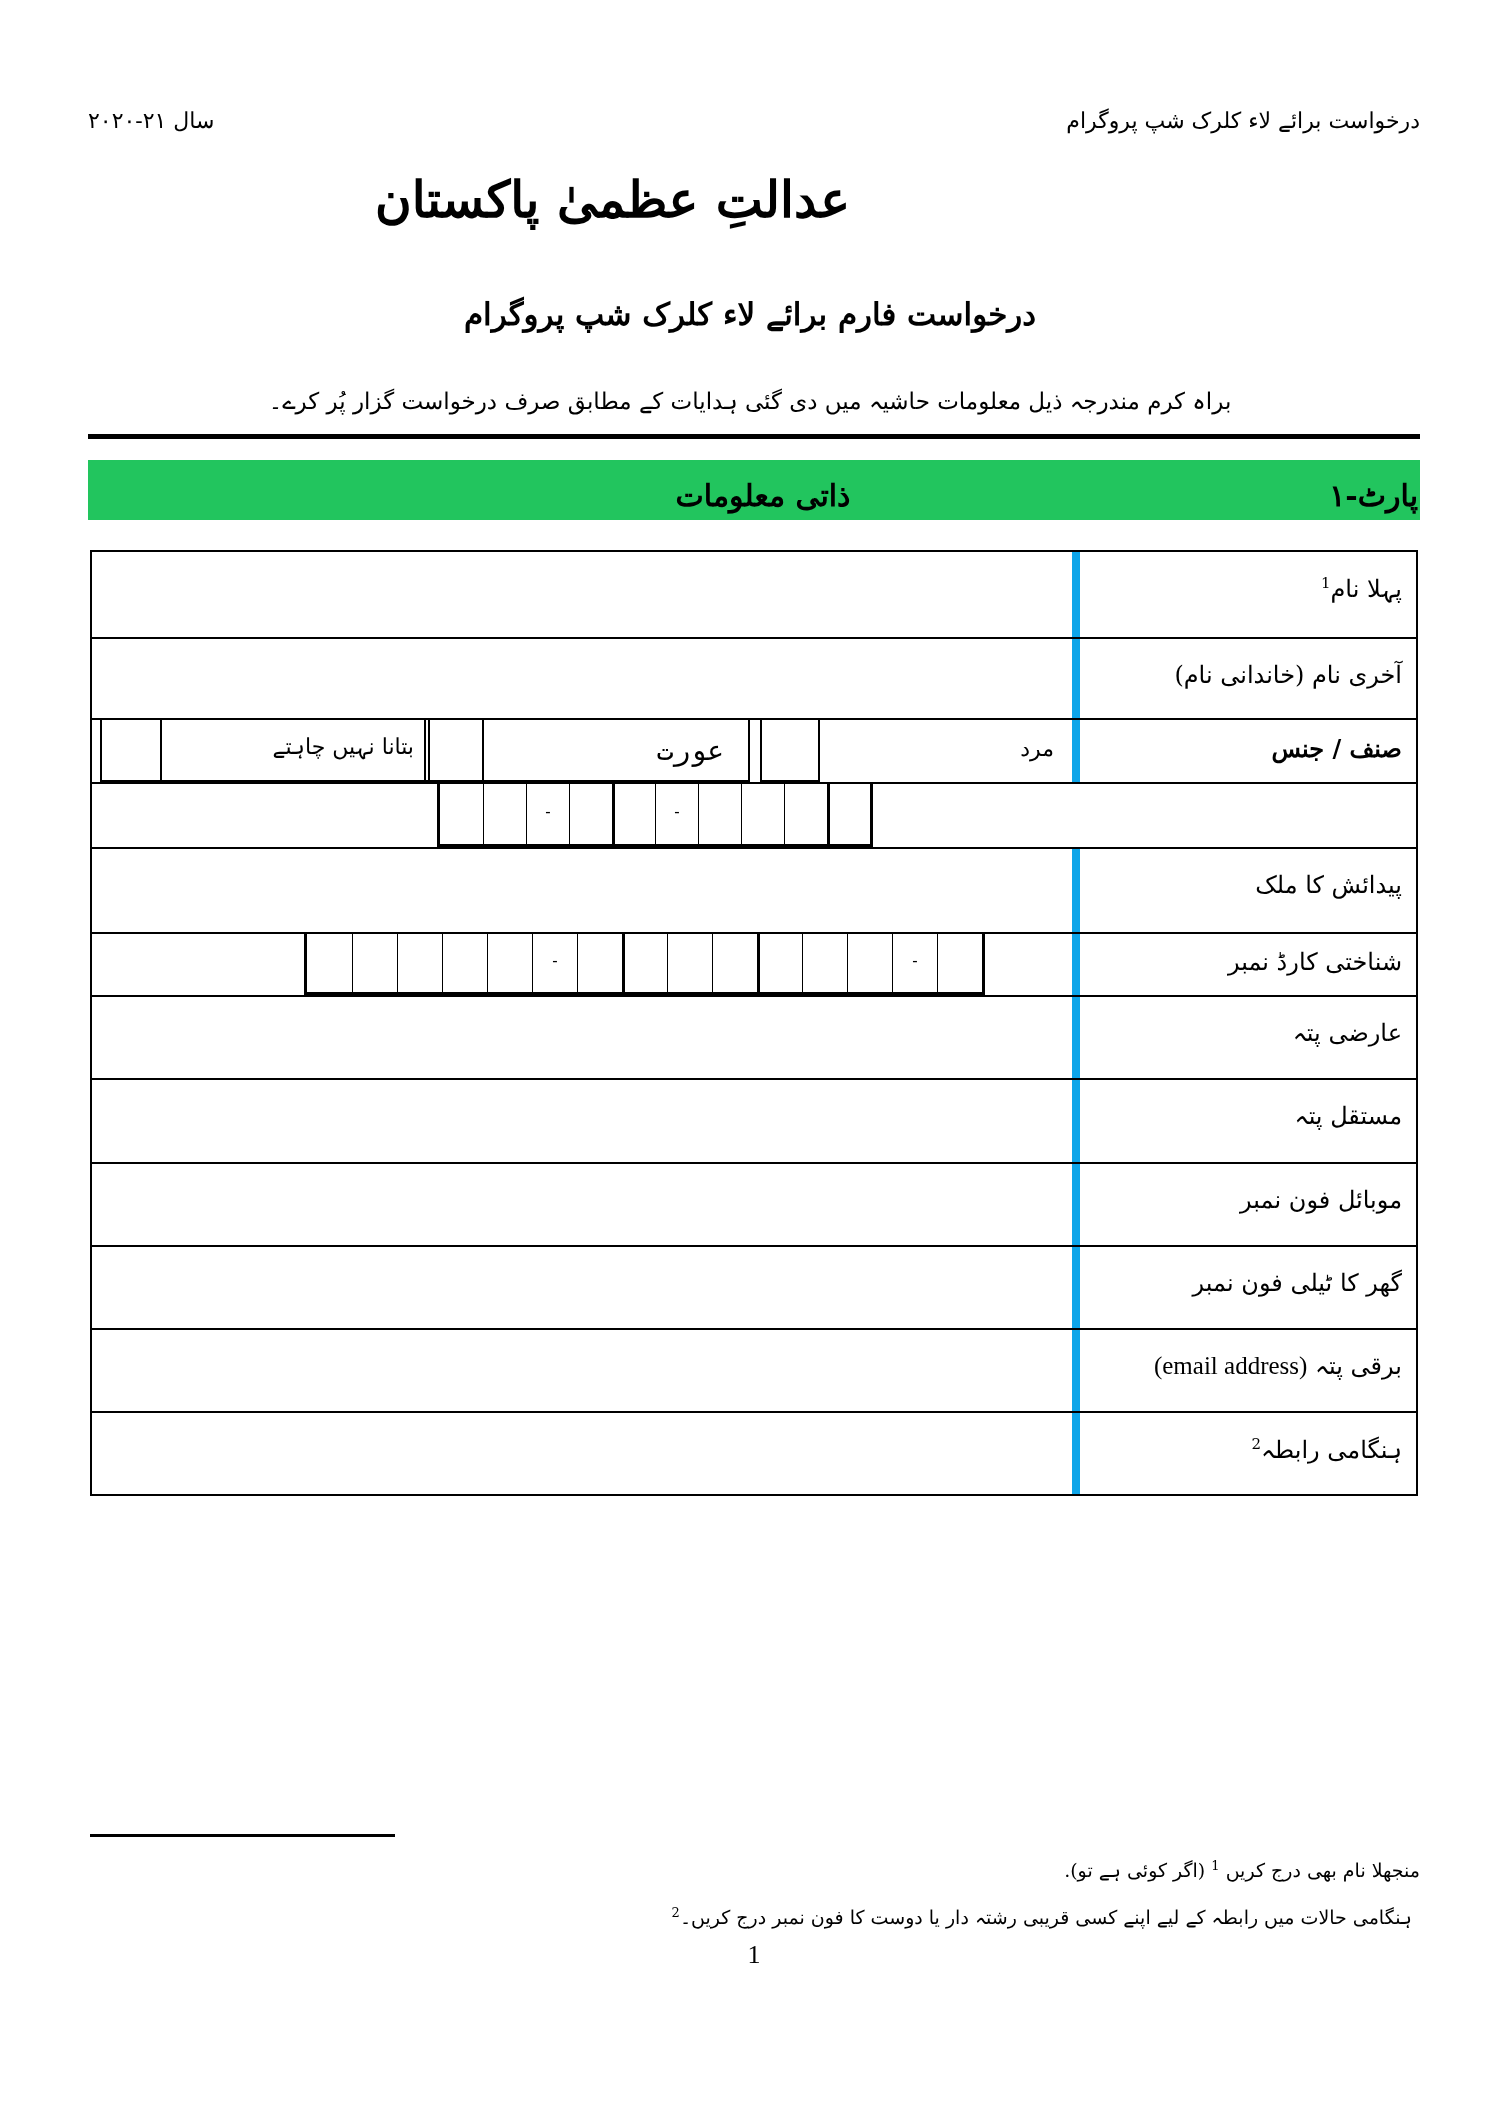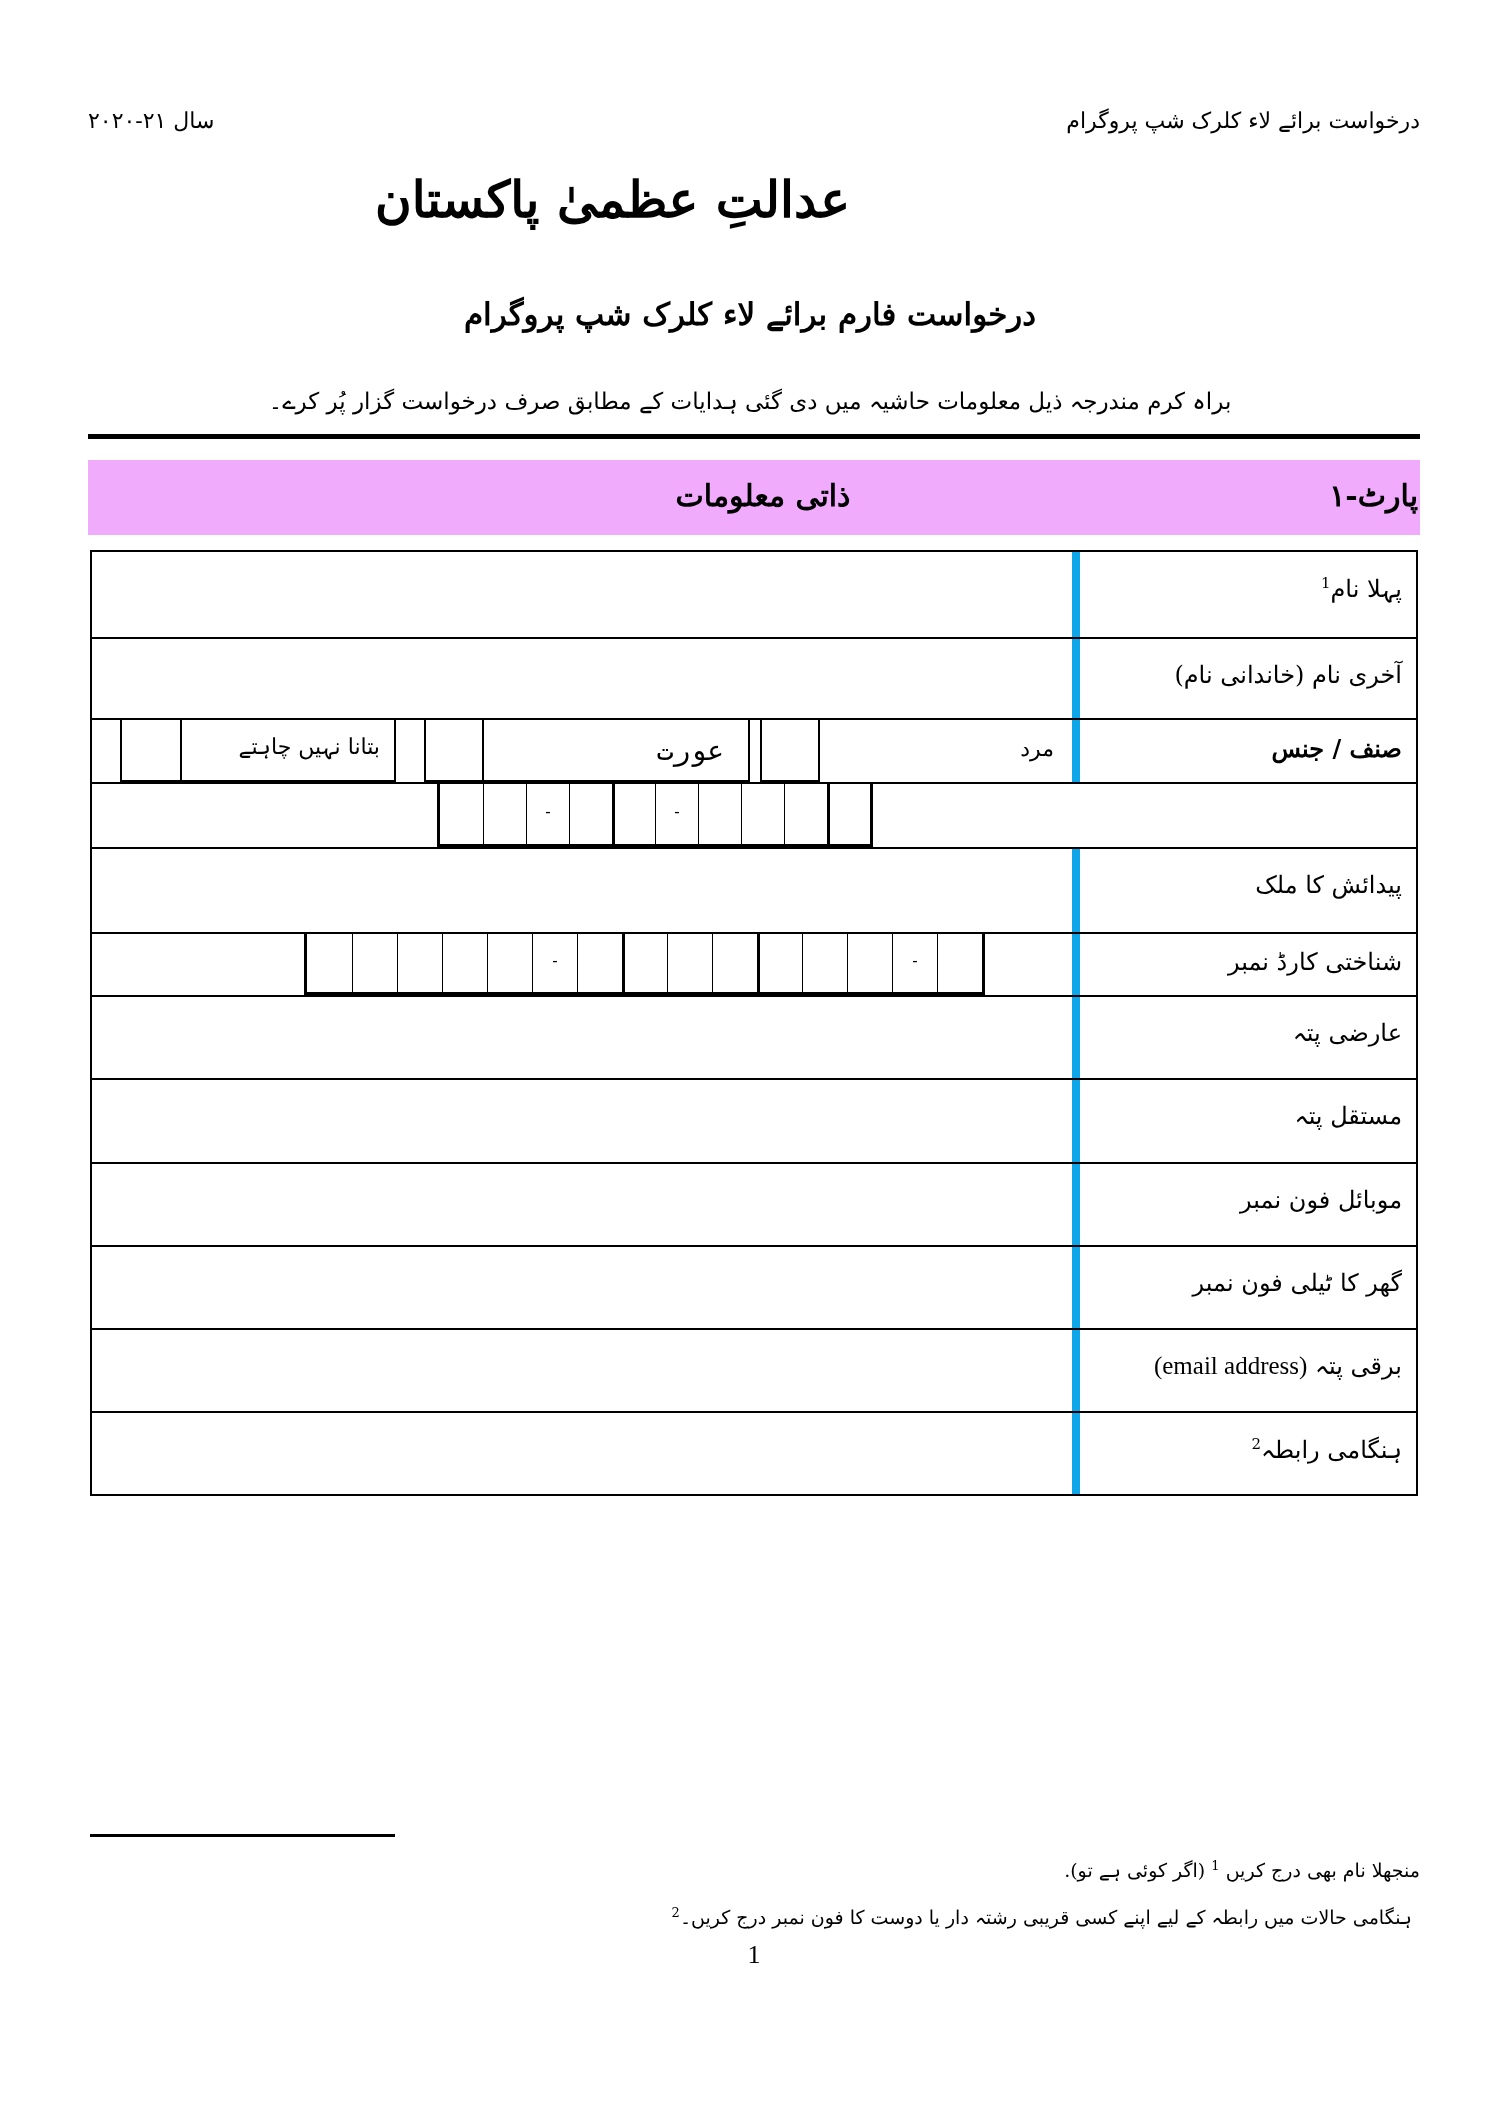--- a/index.html
+++ b/index.html
@@ -10,21 +10,21 @@
 
   .hdr-right { top:108px; right:80px; font-size:22px; }
   .hdr-left  { top:108px; left:88px; font-size:22px; }
 
   .title { top:170px; left:0; width:1225px; text-align:center; font-size:50px; font-weight:bold; }
   .subtitle { top:296px; left:0; width:1500px; text-align:center; font-size:31px; font-weight:bold; }
   .instruction { top:388px; left:0; width:1500px; text-align:center; font-size:23px; }
 
   .thick-rule { top:434px; left:88px; width:1332px; height:5px; background:#000; }
 
-  .section-bar { top:460px; left:88px; width:1332px; height:75px; background:#f0abfc; }
+  .section-bar { top:460px; left:88px; width:1332px; height:60px; background:#22c55e; }
   .section-bar .part { position:absolute; right:2px; top:18px; font-size:30px; font-weight:bold; }
   .section-bar .stitle { position:absolute; left:0; width:1350px; top:18px; text-align:center; font-size:30px; font-weight:bold; }
 
   .form-table { top:550px; left:90px; width:1328px; border:2px solid #000; box-sizing:border-box; }
   .row { position:relative; border-top:2px solid #000; box-sizing:border-box; display:flex; flex-direction:row-reverse; }
   .row:first-child { border-top:none; }
   .row .label { width:344px; border-left:8px solid #0ea5e9; box-sizing:border-box; position:relative;
                 font-size:24px; text-align:right; padding:22px 14px 0 0; }
   .row .label sup { font-size:15px; font-family:"DejaVu Serif", serif; }
   .row .field { flex:1; position:relative; }
@@ -80,21 +80,21 @@
     <div class="field gender-field">
 
       <div class="abs glabel rtl" style="top:16px; right:18px; font-size:22px;">مرد</div>
       <div class="abs gbox" style="position:absolute; top:0; left:668px; width:60px; height:62px; border:2px solid #000; border-top:none; box-sizing:border-box;"></div>
 
       <div class="abs" style="top:0; left:332px; width:326px; height:62px; border:2px solid #000; border-top:none; box-sizing:border-box;">
         <div class="abs" style="top:0; left:0; width:58px; height:60px; border-right:2px solid #000; box-sizing:border-box;"></div>
         <div class="abs rtl" style="top:14px; right:24px; font-size:28px;font-family:Liberation Mono, monospace;">عورت</div>
       </div>
 
-      <div class="abs" style="top:0; left:8px; width:276px; height:62px; border:2px solid #000; border-top:none; box-sizing:border-box;margin-left:20px;">
+      <div class="abs" style="top:0; left:8px; width:330px; height:62px; border:2px solid #000; border-top:none; box-sizing:border-box;">
         <div class="abs" style="top:0; left:0; width:60px; height:60px; border-right:2px solid #000; box-sizing:border-box;"></div>
         <div class="abs rtl" style="top:14px; right:14px; font-size:22px;">بتانا نہیں چاہتے</div>
       </div>
     </div>
   </div>
 
   <div class="row" style="height:65px;">
     <div class="field">
       <div class="seg" style="left:345px; height:63px;">
         <div class="cell"></div>

